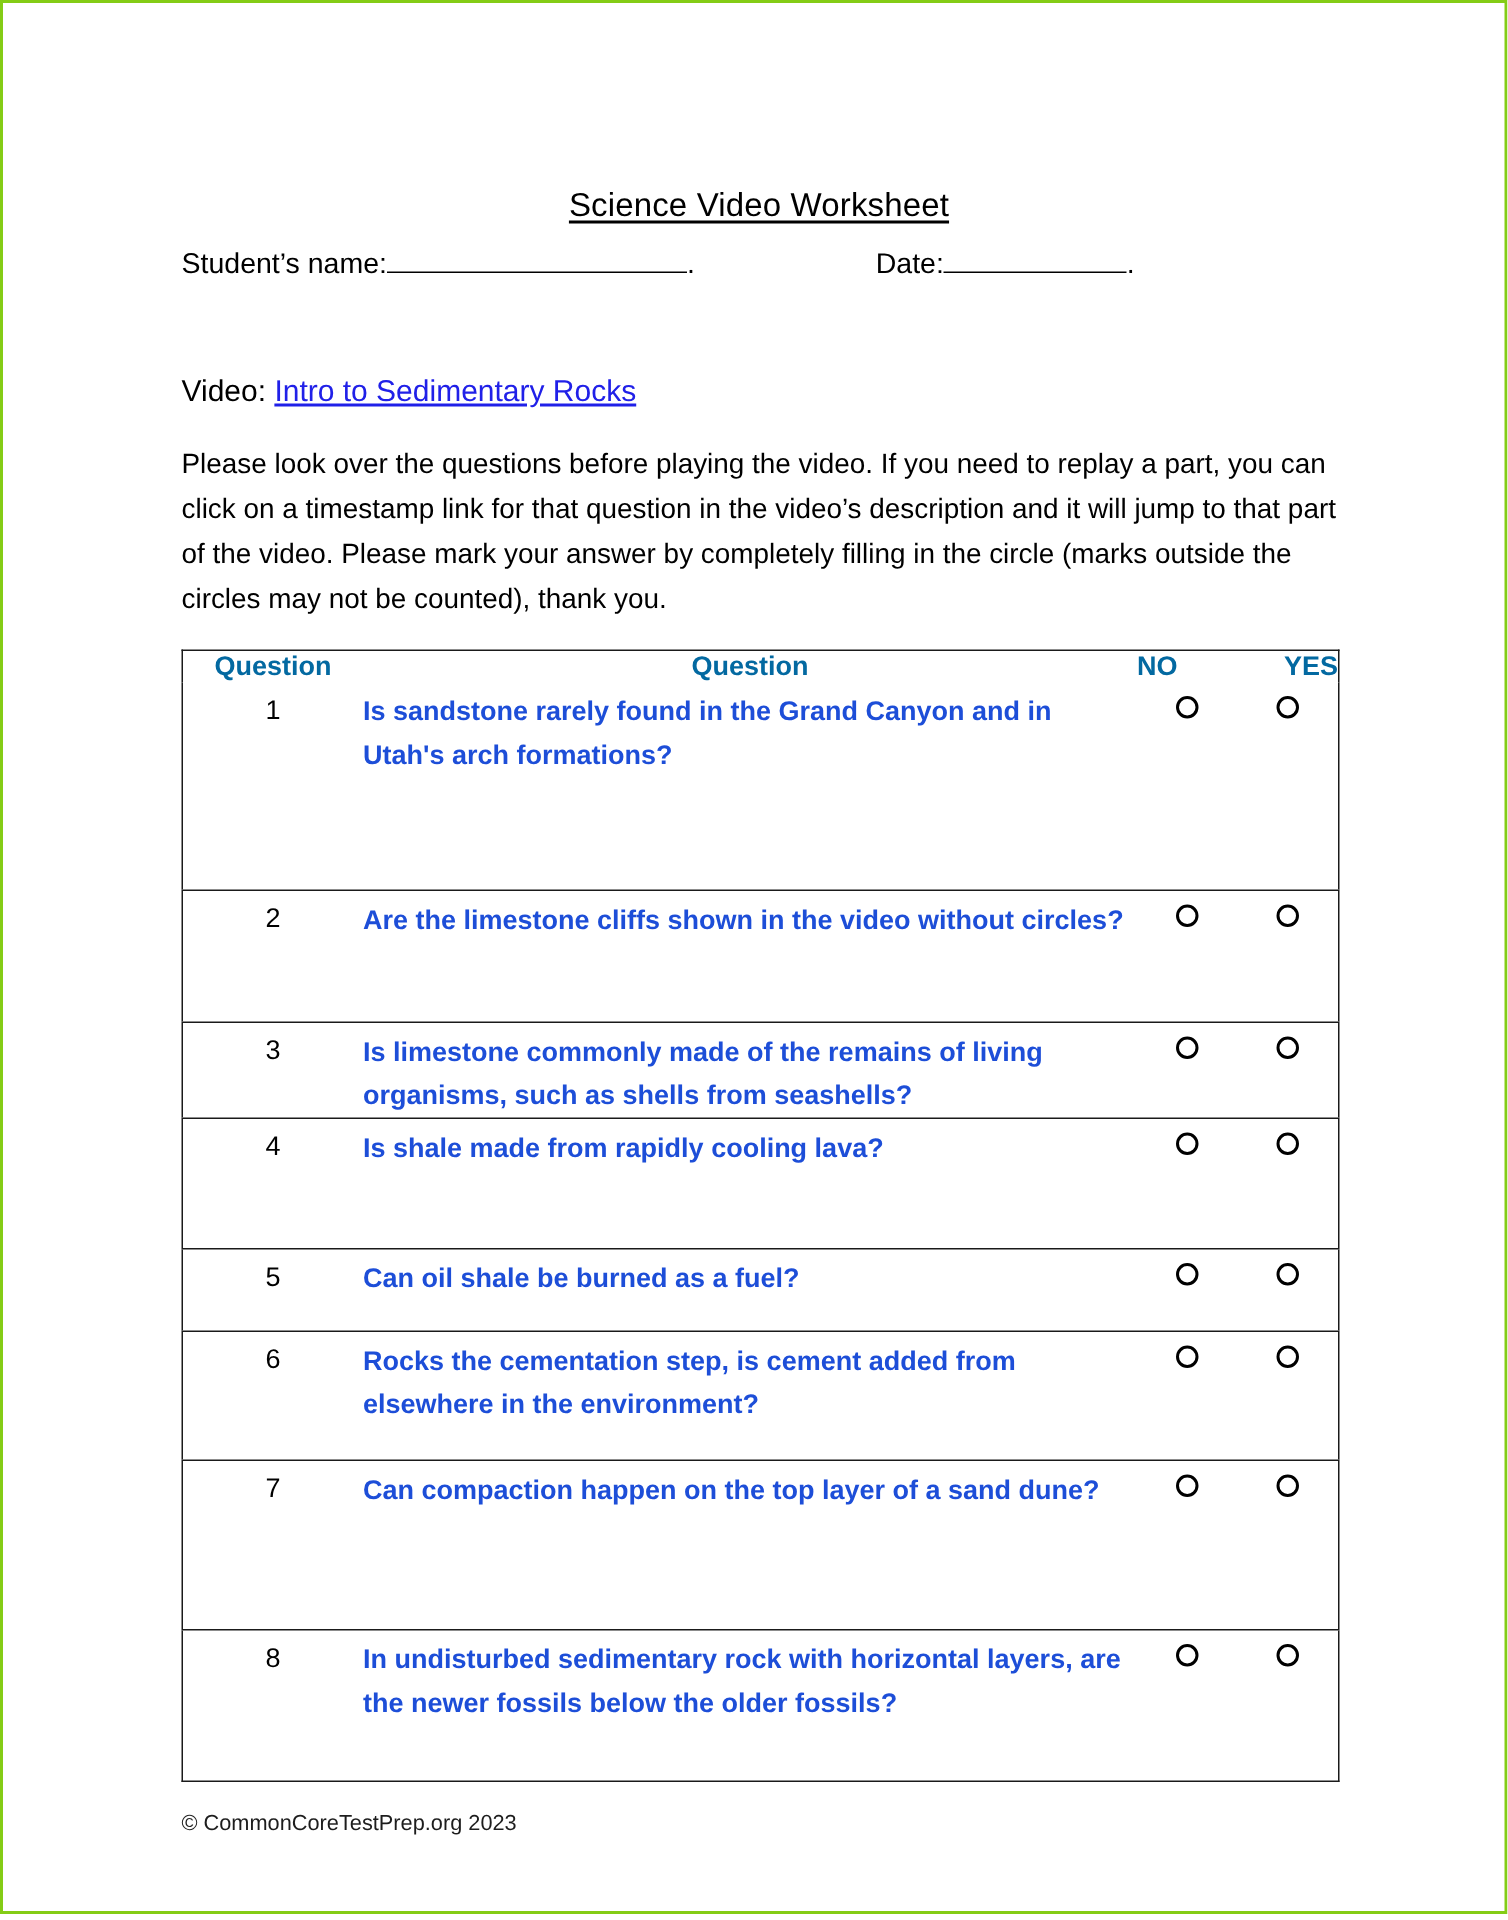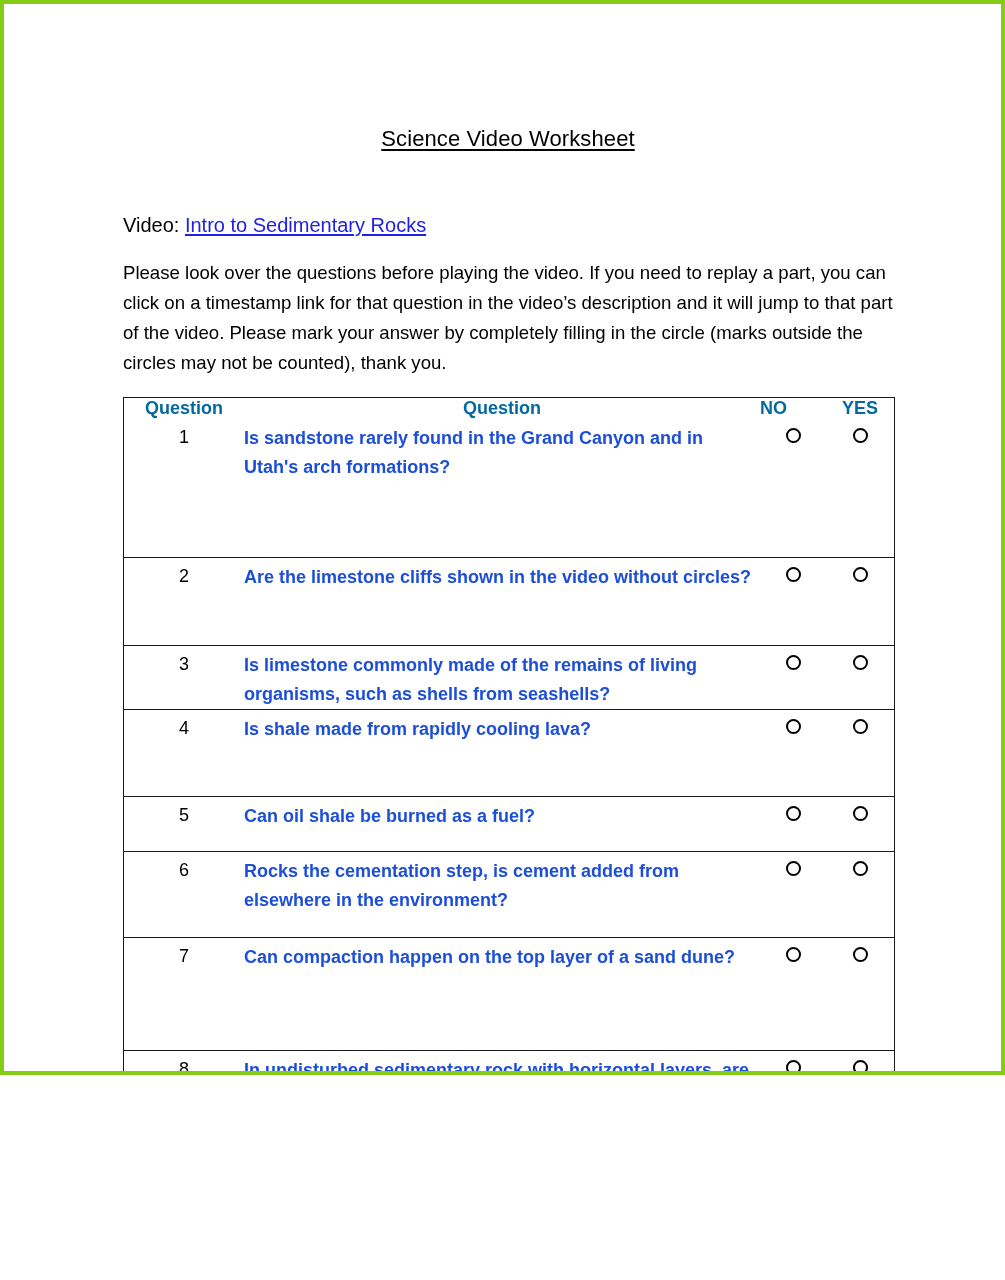--- a/index.html
+++ b/index.html
@@ -6,23 +6,23 @@
     margin: 0;
     padding: 0;
     background: #ffffff;
   }
   body {
     font-family: "Liberation Sans", sans-serif;
   }
   .page {
     position: relative;
     width: 1005px;
-    height: 1075px;
+    height: 1276px;
     background: #ffffff;
-    border: 4px solid #84cc16;
+    border: 2px solid #84cc16;
     box-sizing: border-box;
     overflow: hidden;
   }
   .content {
     position: absolute;
     left: 119px;
     top: 0;
     width: 770px;
   }
 
@@ -93,21 +93,21 @@
   thead th {
     border-bottom: 3px double #111;
     font-size: 18px;
     font-weight: bold;
     color: #0369a1;
     padding: 5px 0 6px 0;
   }
   th.col-num    { width: 120px; text-align: center; }
   th.col-text   { width: 516px; text-align: center; }
   th.col-no     { width: 66px;  text-align: left; }
-  th.col-yes    { width: 68px;  text-align: center; }
+  th.col-yes    { width: 68px;  text-align: right; }
 
   tbody tr {
     border-top: 1.6px solid #1a1a1a;
   }
   tbody tr:first-child { border-top: none; }
 
   td.num {
     text-align: center;
     vertical-align: top;
     font-size: 18px;
@@ -148,20 +148,25 @@
 </head>
 <body>
 
 <div class="page">
   <div class="content">
 
     <div class="title-wrap">
       <span class="title">Science Video Worksheet</span>
     </div>
 
+    <div class="namedate">
+      <span>Student’s name:</span><span class="blank name"></span><span>.</span>
+      <span class="gap-between"></span>
+      <span>Date:</span><span class="blank date"></span><span>.</span>
+    </div>
 
     <div class="video-line">
       <span>Video:</span>
       <span class="video-link">Intro to Sedimentary Rocks</span>
     </div>
 
     <div class="instructions">Please look over the questions before playing the video. If you need to replay a part, you can click on a timestamp link for that question in the video’s description and it will jump to that part of the video.  Please mark your answer by completely filling in the circle (marks outside the circles may not be counted), thank you.</div>
 
     <table class="qtable">
       <thead>

